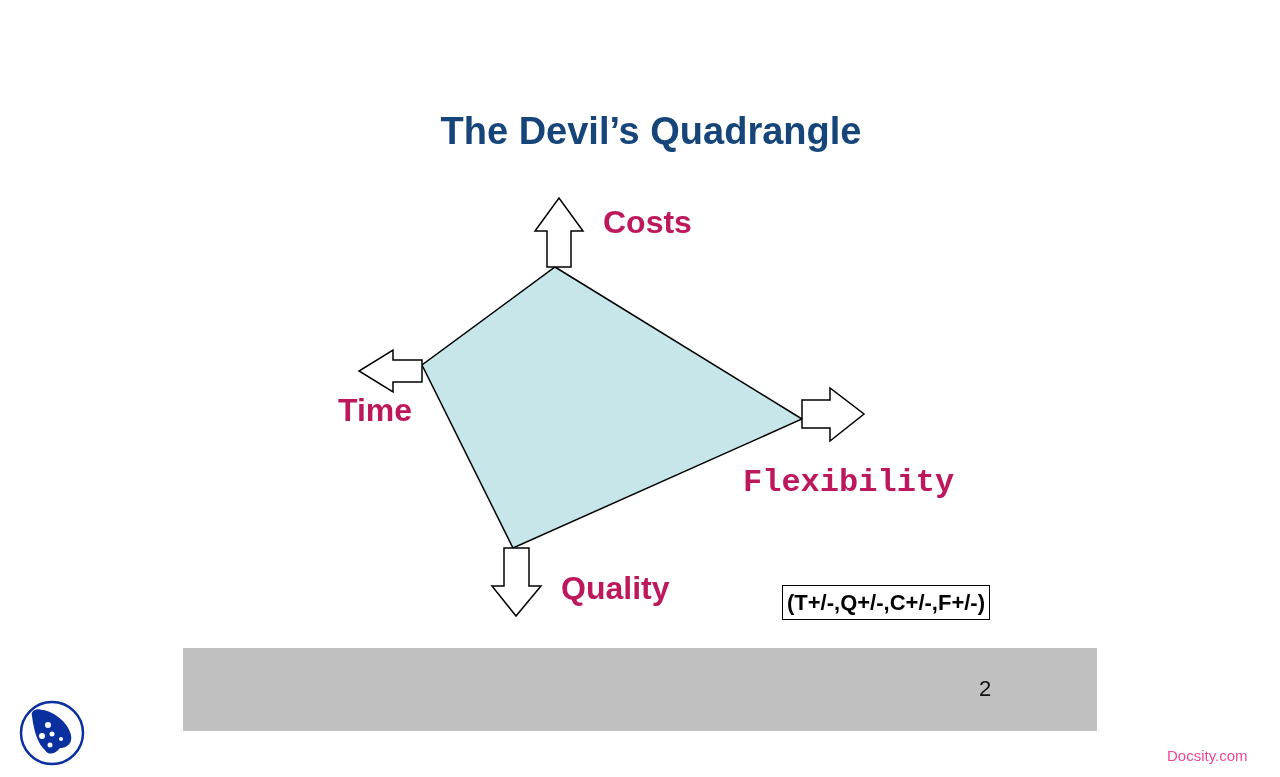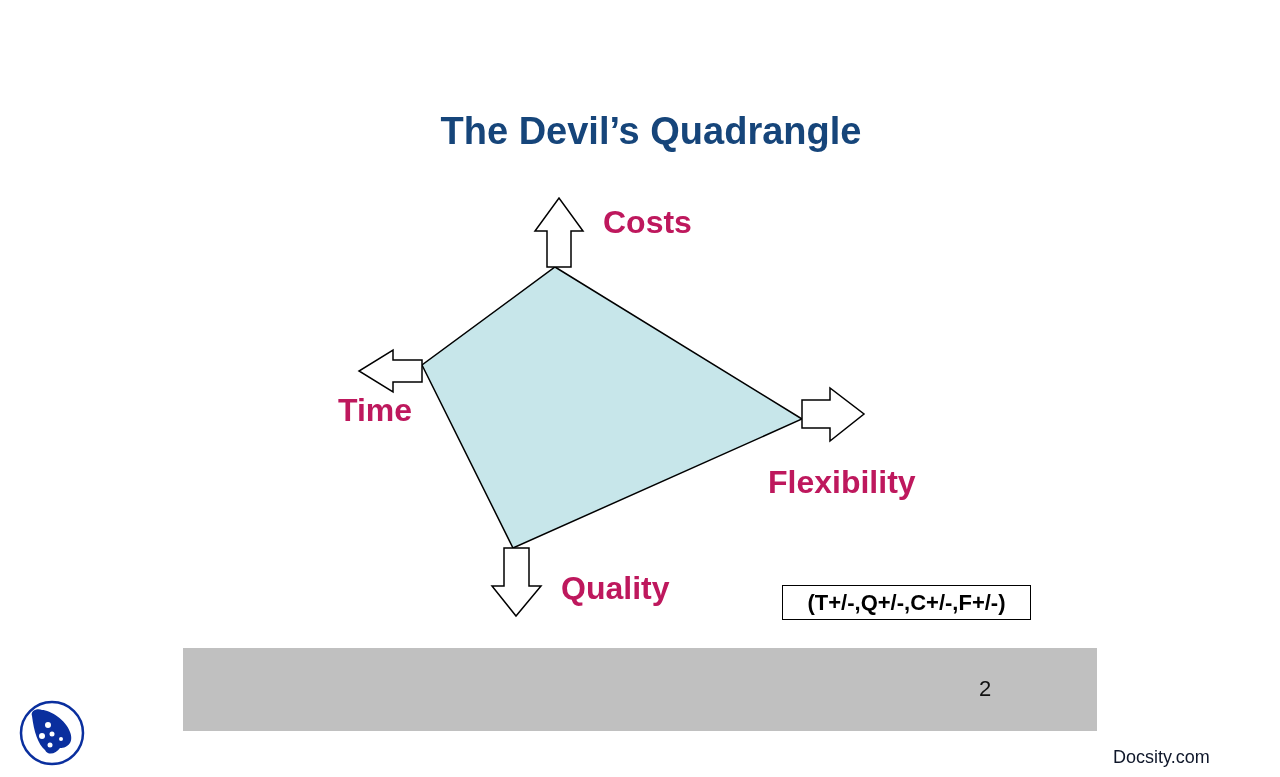--- a/index.html
+++ b/index.html
@@ -1,45 +1,45 @@
 <!DOCTYPE html>
 <html><head>
   <meta charset="utf-8">
   <style>
     html, body { margin: 0; padding: 0; background: #ffffff; }
     body { width: 1280px; height: 777px; position: relative; overflow: hidden; font-family: "Liberation Sans", sans-serif; }
     .title { position: absolute; left: 0; width: 1280px; top: 110px; text-align: center; font-size: 38px; font-weight: bold; color: #16457a; margin-left: 11px; }
     svg.diagram { position: absolute; left: 0; top: 0; }
     .label { position: absolute; font-weight: bold; font-size: 32px; color: #be185d; white-space: nowrap; }
-    .formula { position: absolute; left: 782px; top: 585px; width: 249px; height: 35px; border: 1.5px solid #000; box-sizing: border-box; font-weight: bold; font-size: 22px; display: flex; align-items: center; justify-content: center; }
+    .formula { position: absolute; left: 782px; top: 585px; width: 208px; height: 35px; border: 1.5px solid #000; box-sizing: border-box; font-weight: bold; font-size: 22px; display: flex; align-items: center; justify-content: center; }
     .footer-bar { position: absolute; left: 183px; top: 648px; width: 914px; height: 83px; background: #c0c0c0; }
     .page-num { position: absolute; left: 979px; top: 676px; font-size: 22px; color: #111; }
     .logo { position: absolute; left: 18px; top: 698px; width: 68px; height: 68px; }
-    .brand { position: absolute; left: 1113px; top: 747px; font-size: 18px; color: #0f172a; }
+    .brand { position: absolute; left: 1167px; top: 747px; font-size: 15px; color: #ec4899; }
   </style>
 </head>
 <body>
 
 <div class="title">The Devil’s Quadrangle</div>
 
 <svg class="diagram" width="1280" height="777" viewBox="0 0 1280 777">
   <polygon points="555,267 802,419 513,548 422,365" fill="#c7e6ea" stroke="#000" stroke-width="1.5"></polygon>
 
   <polygon points="547,267 547,231 535,231 559,198 583,231 571,231 571,267" fill="#fff" stroke="#000" stroke-width="1.5"></polygon>
 
   <polygon points="422,360 393,360 393,350 359,371 393,392 393,382 422,382" fill="#fff" stroke="#000" stroke-width="1.5"></polygon>
 
   <polygon points="802,400 830,400 830,388 864,414 830,441 830,428 802,428" fill="#fff" stroke="#000" stroke-width="1.5"></polygon>
 
   <polygon points="504,548 529,548 529,586 541,586 516,616 492,586 504,586" fill="#fff" stroke="#000" stroke-width="1.5"></polygon>
 </svg>
 
 <div class="label" style="left:603px; top:204px;">Costs</div>
 <div class="label" style="left:338px; top:380px;margin-top:12px;">Time</div>
-<div class="label" style="left:768px; top:464px;">Flexibility</div>
+<div class="label" style="left:743px; top:464px;font-family:Liberation Mono, monospace;">Flexibility</div>
 <div class="label" style="left:553px; top:570px;margin-left:8px;">Quality</div>
 
 <div class="formula">
   <span>(T+/-,Q+/-,C+/-,F+/-)</span>
 </div>
 
 <div class="footer-bar"></div>
 <div class="page-num">2</div>
 
 <svg class="logo" viewBox="0 0 68 68">

